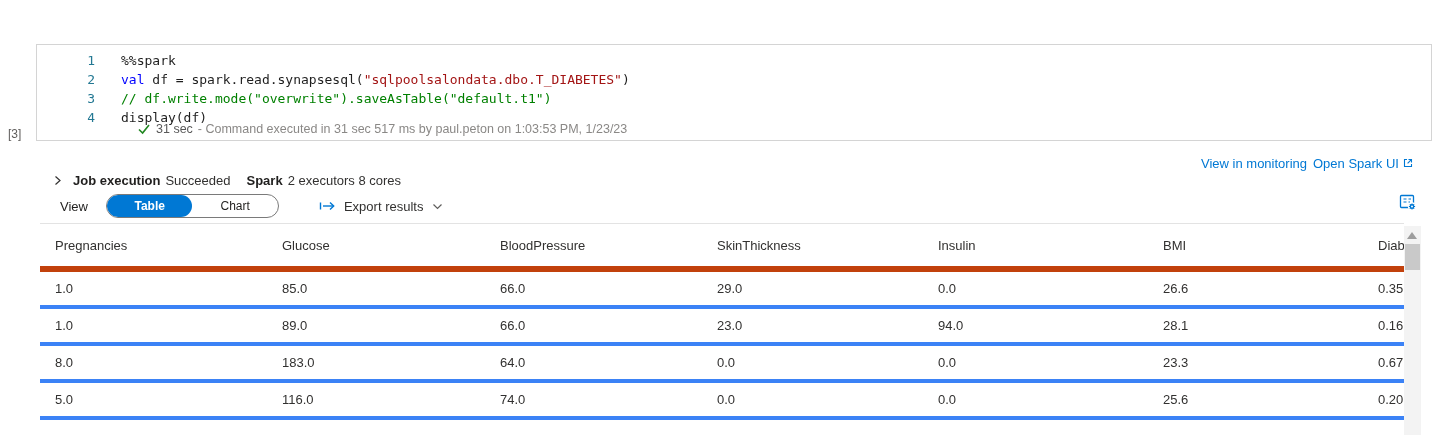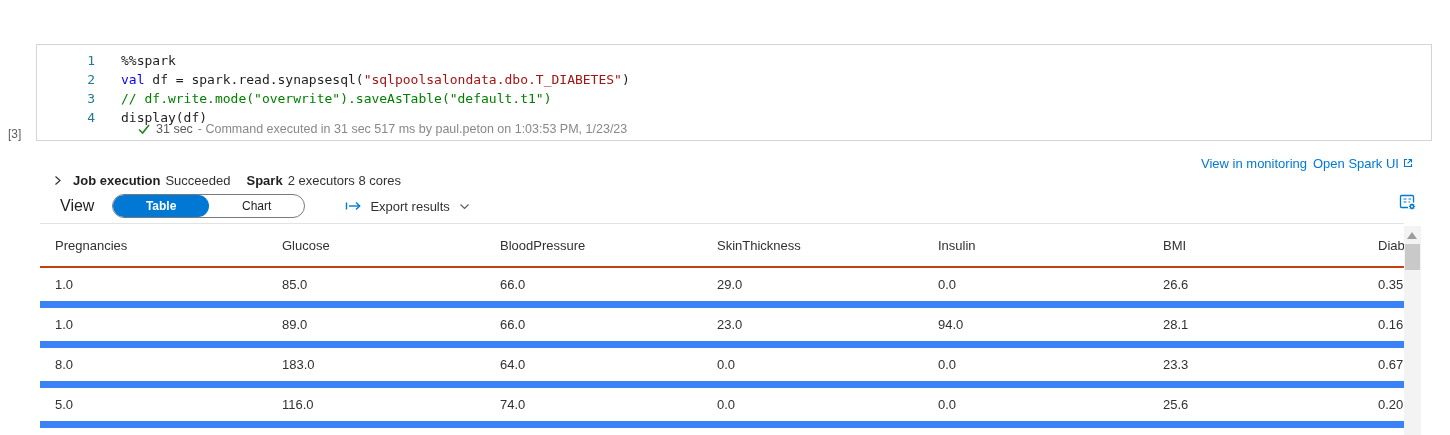--- a/index.html
+++ b/index.html
@@ -30,38 +30,38 @@
   .job-chevron{margin-right:10px;display:flex;align-items:center;}
   .job-label{font-weight:bold;color:#201f1e;margin-right:5px;}
   .job-status{margin-right:16px;}
   .spark-label{font-weight:bold;color:#201f1e;margin-right:5px;}
   .job-links{position:absolute;right:36px;top:153px;height:20px;display:flex;align-items:center;
     gap:6px;font-size:13px;}
   .link{color:#0078d4;display:flex;align-items:center;gap:3px;cursor:pointer;text-decoration:none;}
 
   
   .view-row{position:absolute;left:60px;top:193px;height:26px;display:flex;align-items:center;}
-  .view-label{font-size:16px;color:#201f1e;}
-  .view-toggle{margin-left:18px;width:193px;height:24px;border:1px solid #7a7a7a;border-radius:13px;
+  .view-label{font-size:13px;color:#201f1e;}
+  .view-toggle{margin-left:18px;width:173px;height:24px;border:1px solid #7a7a7a;border-radius:13px;
     background:#fff;display:flex;box-sizing:border-box;overflow:hidden;}
   .toggle-option{flex:1;display:flex;align-items:center;justify-content:center;font-size:12px;
     color:#201f1e;border-radius:12px;cursor:pointer;}
   .toggle-option.selected{background:#0078d4;color:#fff;font-weight:bold;}
   .export-group{margin-left:40px;display:flex;align-items:center;gap:8px;cursor:pointer;}
   .export-label{font-size:13px;color:#323130;}
   .table-settings-btn{position:absolute;right:32px;top:192px;width:20px;height:20px;cursor:pointer;}
 
   .results-divider{position:absolute;left:40px;top:223px;width:1364px;height:1px;background:#e3e3e3;}
 
   
   .results-table{position:absolute;left:40px;top:224px;width:1364px;border-collapse:collapse;
     table-layout:fixed;font-size:13px;}
   .results-table th{height:42px;font-weight:normal;text-align:left;padding:0 0 0 15px;color:#323130;
-    border-bottom:2px solid #c2410c;white-space:nowrap;overflow:hidden;}
-  .results-table td{height:33px;padding:0 0 0 15px;color:#323130;border-bottom:7px solid #3b82f6;
+    border-bottom:6px solid #c2410c;white-space:nowrap;overflow:hidden;}
+  .results-table td{height:33px;padding:0 0 0 15px;color:#323130;border-bottom:4px solid #3b82f6;
     white-space:nowrap;overflow:hidden;}
 
   
   .v-scrollbar{position:absolute;left:1404px;top:226px;width:17px;height:209px;background:#f3f3f3;}
   .scroll-up-btn{position:absolute;top:6px;left:3px;width:0;height:0;
     border-left:5.5px solid transparent;border-right:5.5px solid transparent;
     border-bottom:7px solid #9d9d9d;cursor:pointer;}
   .scroll-thumb{position:absolute;top:18px;left:1px;width:15px;height:26px;background:#c9c9c9;cursor:pointer;}
 </style>
 </head>

